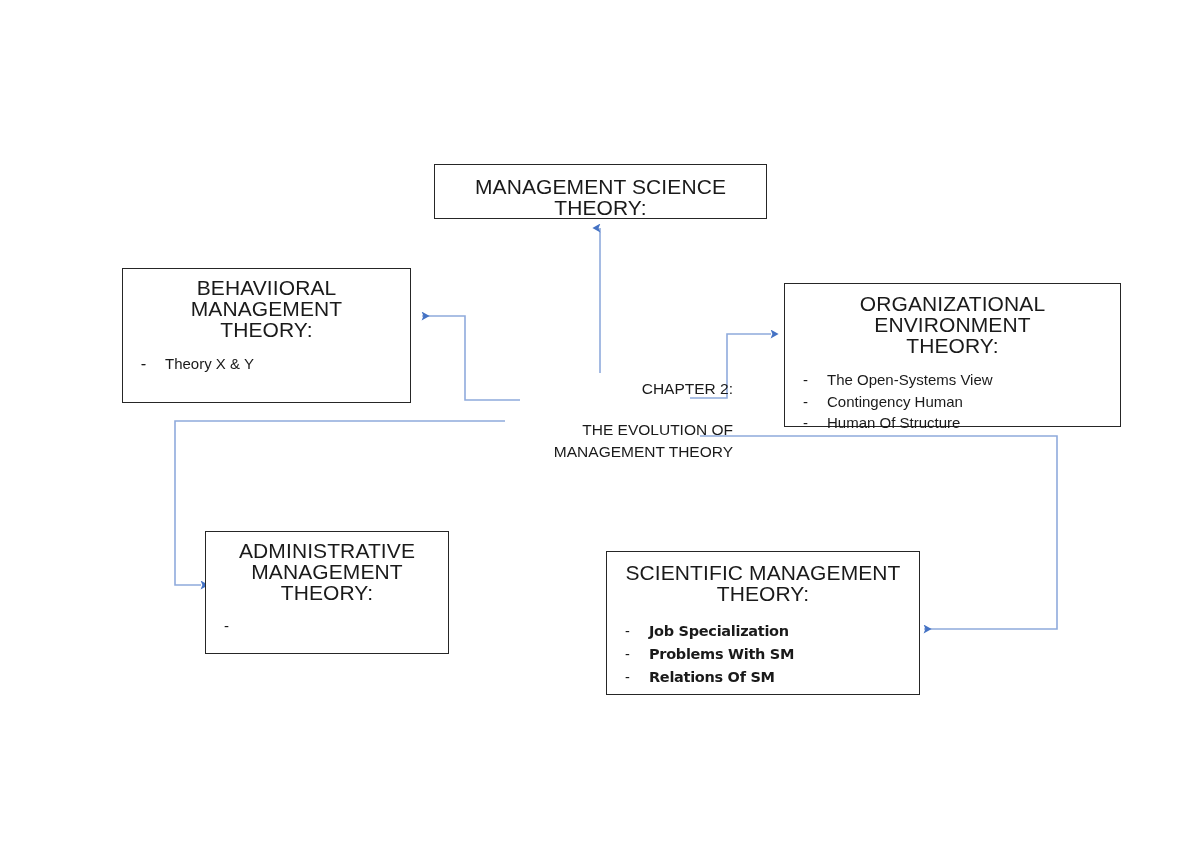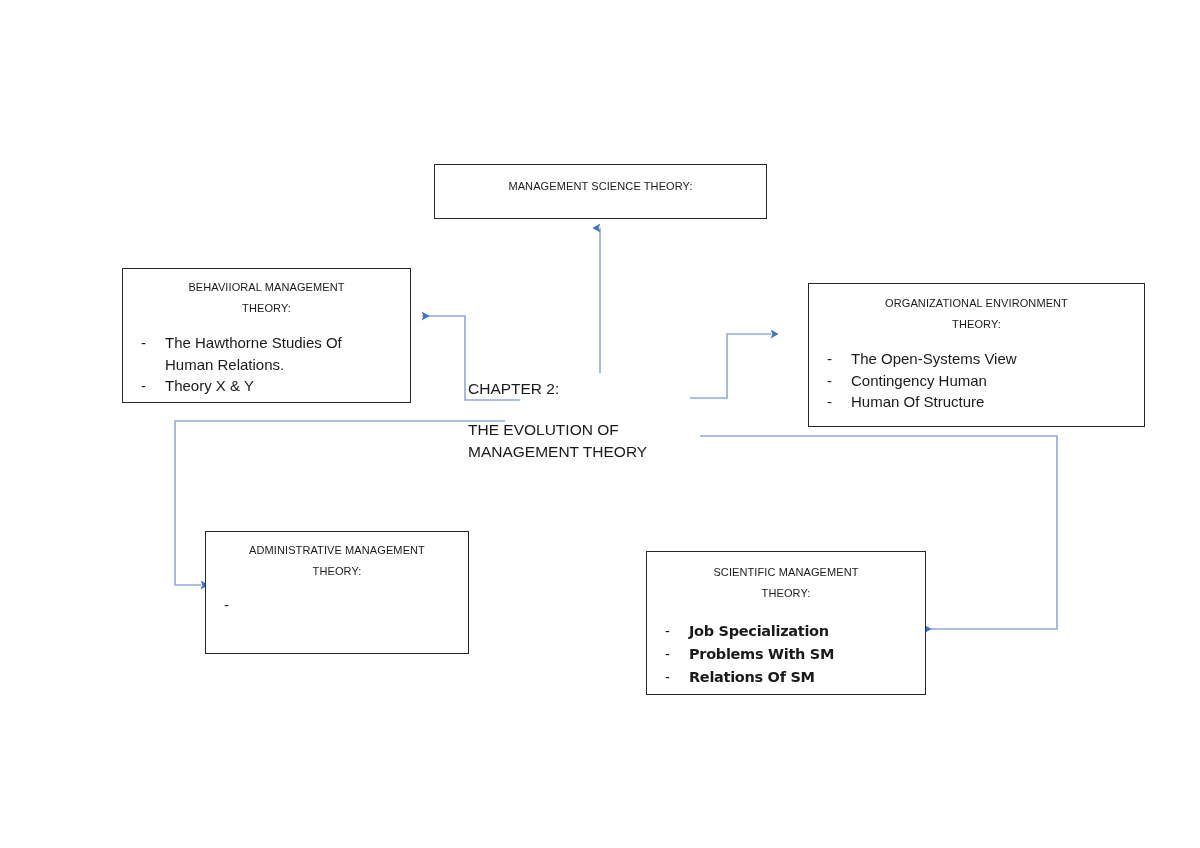--- a/index.html
+++ b/index.html
@@ -29,21 +29,21 @@
   }
   .node {
     position: absolute;
     box-sizing: border-box;
     border: 1.4px solid #262626;
     background: #ffffff;
     padding: 0;
   }
   .node-title {
     text-align: center;
-    font-size: 11px;
+    font-size: 21px;
     line-height: 21px;
     letter-spacing: 0.1px;
     color: #1a1a1a;
     white-space: pre-line;
   }
   .bullets {
     list-style: none;
     margin: 0;
     padding: 0;
   }
@@ -78,44 +78,44 @@
   }
   #node-management-science .node-title { padding-top: 11px; }
 
   #node-behavioral {
     left: 122px; top: 252px; width: 289px; height: 135px; margin-top: 16px;
   }
   #node-behavioral .node-title { padding-top: 8px; }
   #node-behavioral .bullets { margin-top: 13px; }
 
   #node-organizational {
-    left: 808px; top: 283px; width: 337px; height: 144px;
+    left: 784px; top: 283px; width: 337px; height: 144px;
   }
   #node-organizational .node-title { padding-top: 9px; }
   #node-organizational .bullets { margin-top: 13px; }
 
   #node-administrative {
-    left: 205px; top: 531px; width: 264px; height: 123px;
+    left: 205px; top: 531px; width: 244px; height: 123px;
   }
   #node-administrative .node-title { padding-top: 8px; }
   #node-administrative .bullets { margin-top: 12px; }
 
   #node-scientific {
-    left: 606px; top: 551px; width: 280px; height: 144px; margin-left: 40px;
+    left: 606px; top: 551px; width: 314px; height: 144px;
   }
   #node-scientific .node-title { padding-top: 10px; }
   #node-scientific .bullets { margin-top: 16px; }
 
   
   #hub-label {
     position: absolute;
     left: 468px;
     top: 378px;
     width: 265px;
-    text-align: left;
+    text-align: right;
     font-size: 15.5px;
     line-height: 22px;
     color: #1a1a1a;
   }
   #hub-label .hub-line2 { margin-top: 19px; }
 </style>
 </head>
 <body>
 
 <div id="canvas">
@@ -147,22 +147,21 @@
   </svg>
 
   <div class="node" id="node-management-science">
     <div class="node-title">MANAGEMENT SCIENCE THEORY:</div>
   </div>
 
   <div class="node" id="node-behavioral">
     <div class="node-title">BEHAVIIORAL MANAGEMENT
 THEORY:</div>
     <ul class="bullets">
-      <li><span class="dash">-</span><span>The Hawthorne Studies Of
-Human Relations.</span></li>
+      <li><span class="dash">-</span></li>
       <li><span class="dash">-</span><span>Theory X &amp; Y</span></li>
     </ul>
   </div>
 
   <div class="node" id="node-organizational">
     <div class="node-title">ORGANIZATIONAL ENVIRONMENT
 THEORY:</div>
     <ul class="bullets">
       <li><span class="dash">-</span><span>The Open-Systems View</span></li>
       <li><span class="dash">-</span><span>Contingency Human</span></li>

